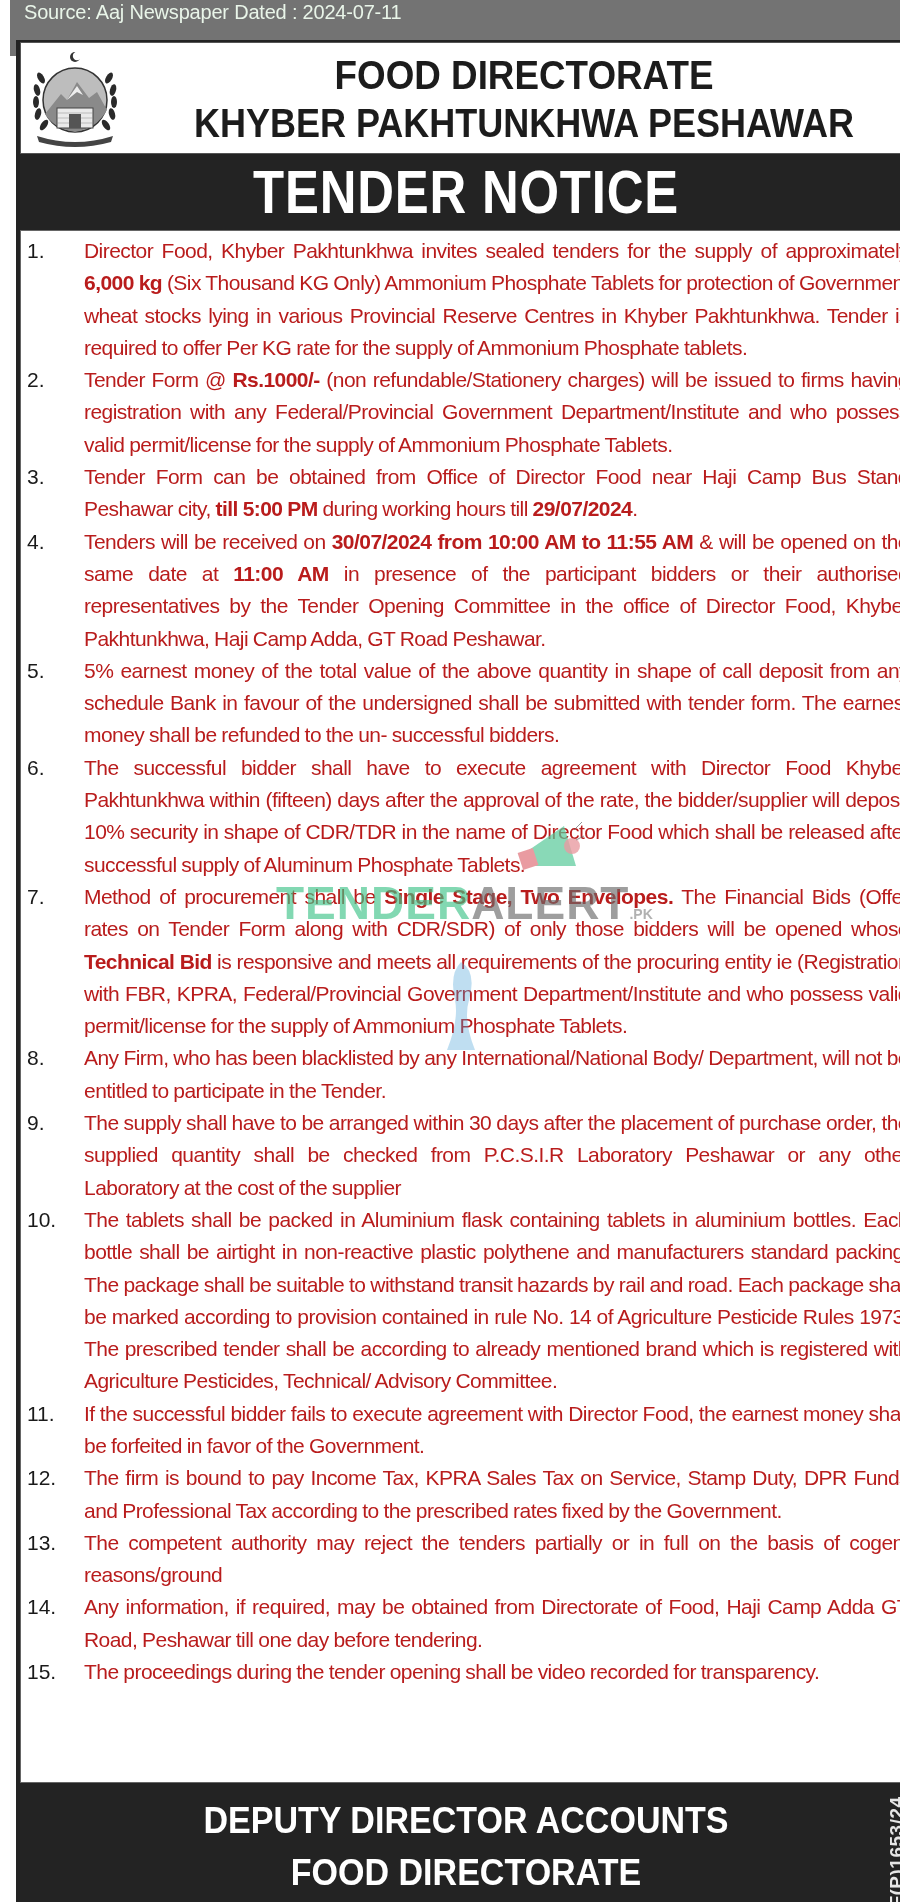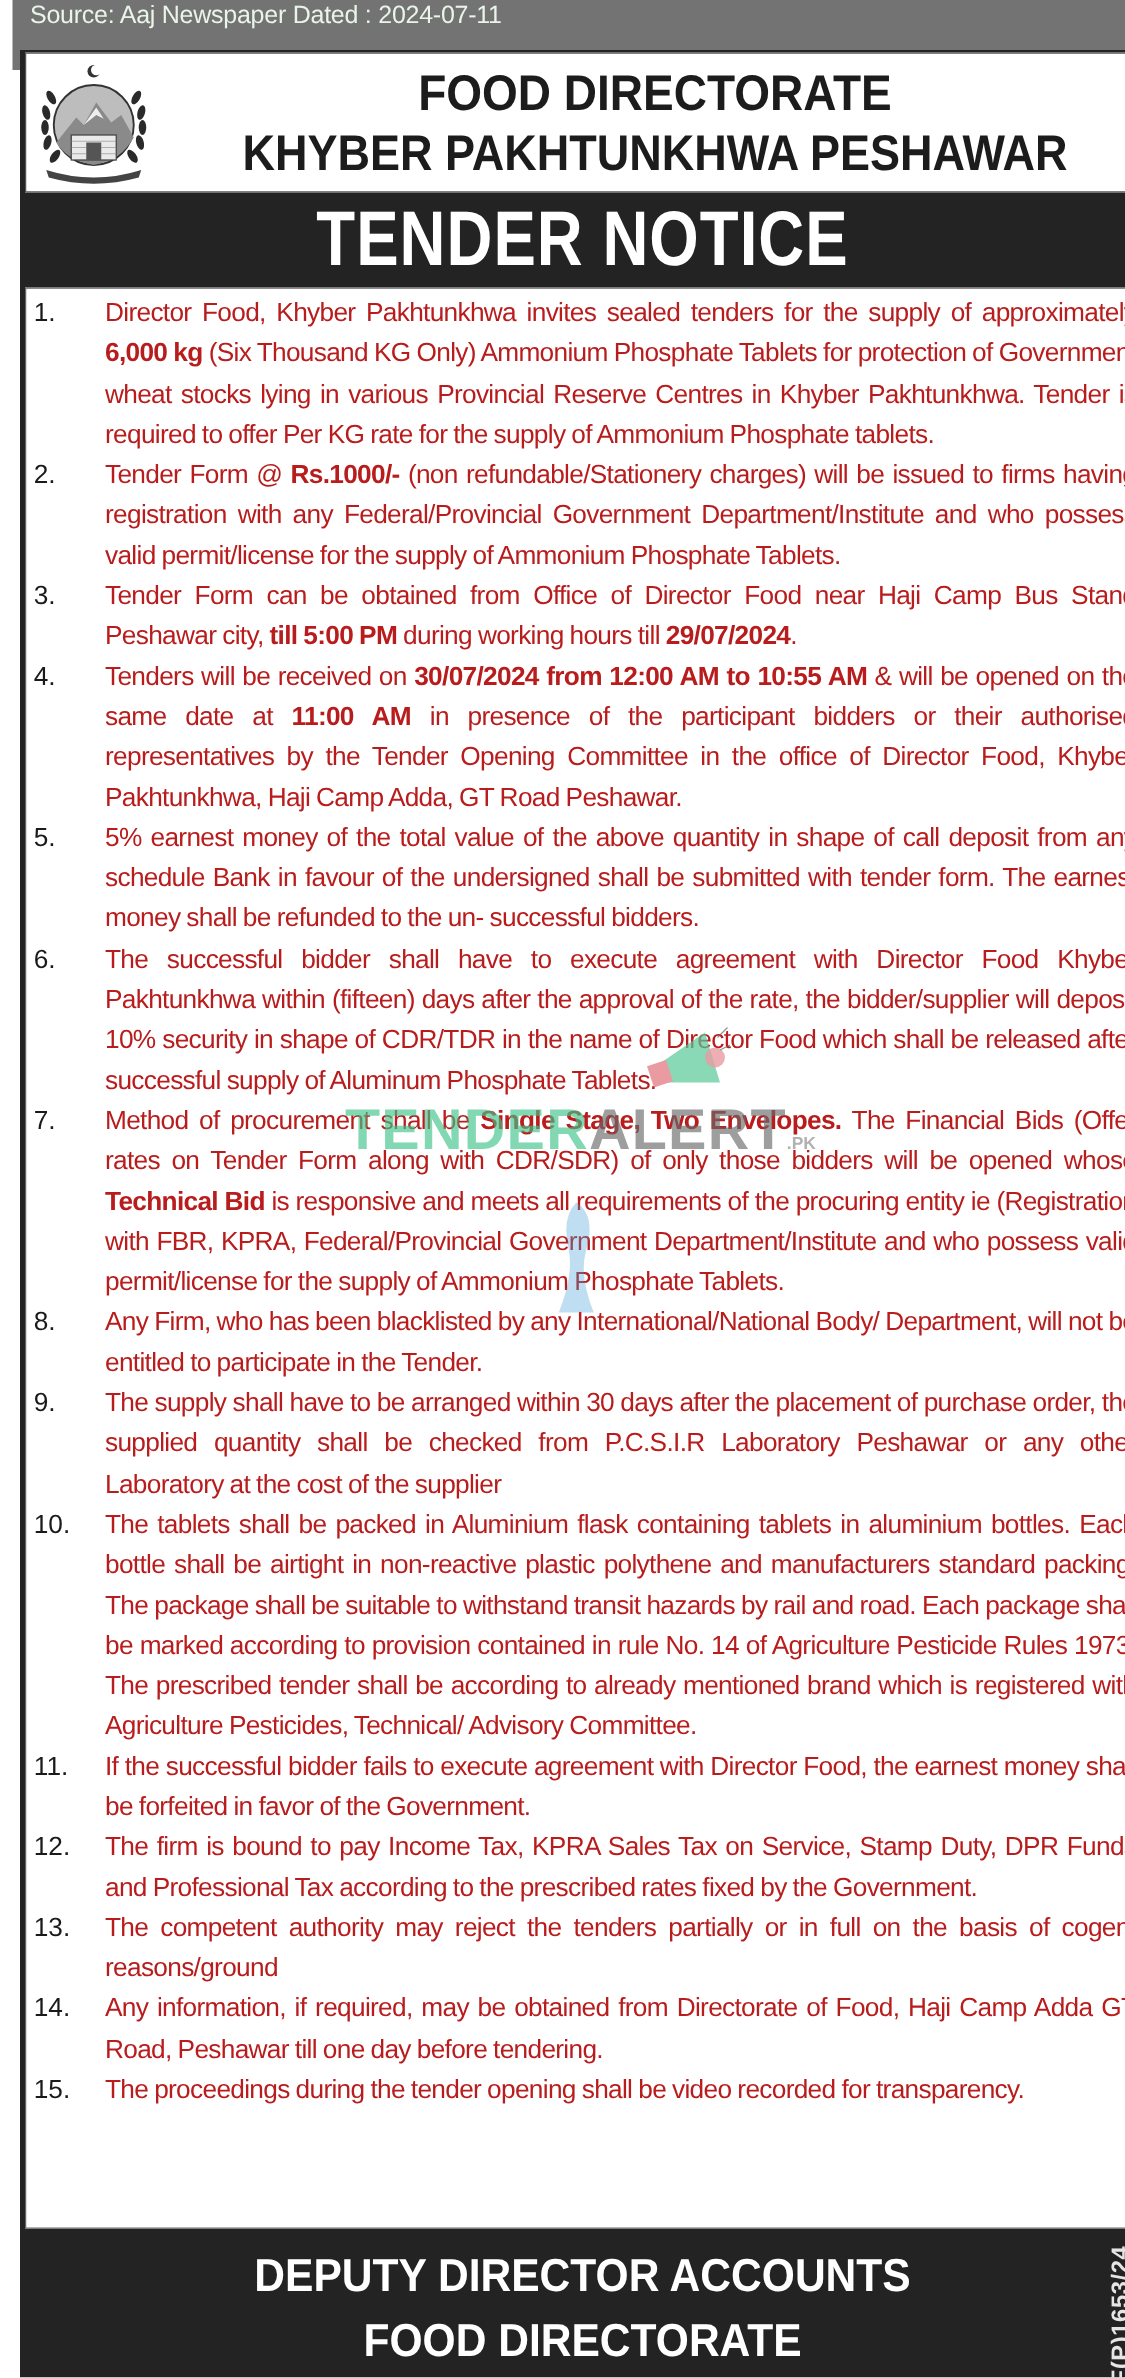--- a/index.html
+++ b/index.html
@@ -145,21 +145,21 @@
         <div class="clause">
           <span class="num">2.</span>
           <span class="txt"><span>Tender Form @ </span><b>Rs.1000/-</b><span> (non refundable/Stationery charges) will be issued to firms having registration with any Federal/Provincial Government Department/Institute and who possess valid permit/license for the supply of Ammonium Phosphate Tablets.</span></span>
         </div>
         <div class="clause">
           <span class="num">3.</span>
           <span class="txt"><span>Tender Form can be obtained from Office of Director Food near Haji Camp Bus Stand Peshawar city, </span><b>till 5:00 PM</b><span> during working hours till </span><b>29/07/2024</b><span>.</span></span>
         </div>
         <div class="clause">
           <span class="num">4.</span>
-          <span class="txt"><span>Tenders will be received on </span><b>30/07/2024 from 12:00 AM to 10:55 AM</b><span> &amp; will be opened on the same date at </span><b>11:00 AM</b><span> in presence of the participant bidders or their authorised representatives by the Tender Opening Committee in the office of Director Food, Khyber Pakhtunkhwa, Haji Camp Adda, GT Road Peshawar.</span></span>
+          <span class="txt"><span>Tenders will be received on </span><b>30/07/2024 from 10:00 AM to 11:55 AM</b><span> &amp; will be opened on the same date at </span><b>11:00 AM</b><span> in presence of the participant bidders or their authorised representatives by the Tender Opening Committee in the office of Director Food, Khyber Pakhtunkhwa, Haji Camp Adda, GT Road Peshawar.</span></span>
         </div>
         <div class="clause">
           <span class="num">5.</span>
           <span class="txt"><span>5% earnest money of the total value of the above quantity in shape of call deposit from any schedule Bank in favour of the undersigned shall be submitted with tender form. The earnest money shall be refunded to the un- successful bidders.</span></span>
         </div>
         <div class="clause">
           <span class="num">6.</span>
           <span class="txt"><span>The successful bidder shall have to execute agreement with Director Food Khyber Pakhtunkhwa within (fifteen) days after the approval of the rate, the bidder/supplier will deposit 10% security in shape of CDR/TDR in the name of Director Food which shall be released after successful supply of Aluminum Phosphate Tablets.</span></span>
         </div>
         <div class="clause">

